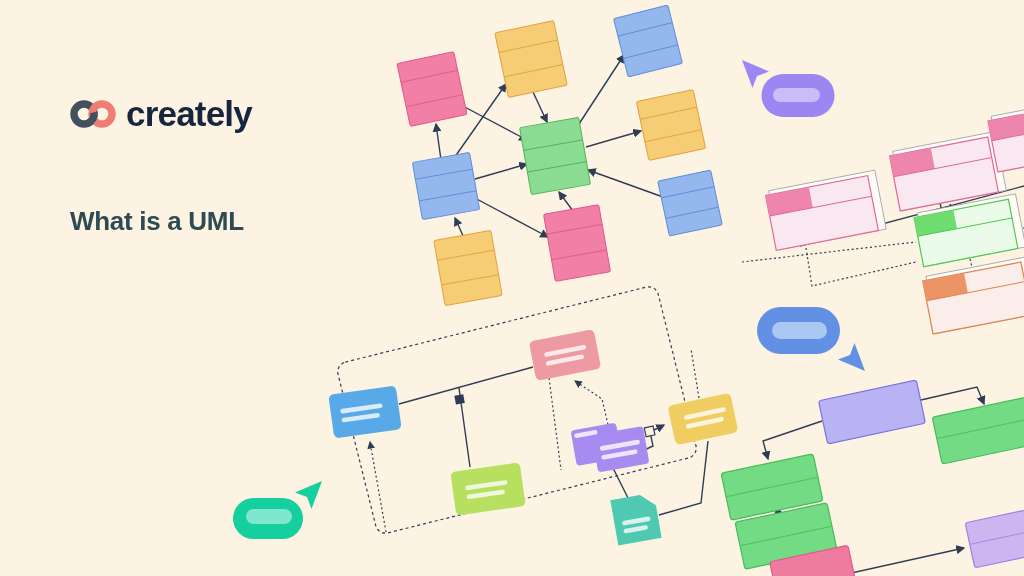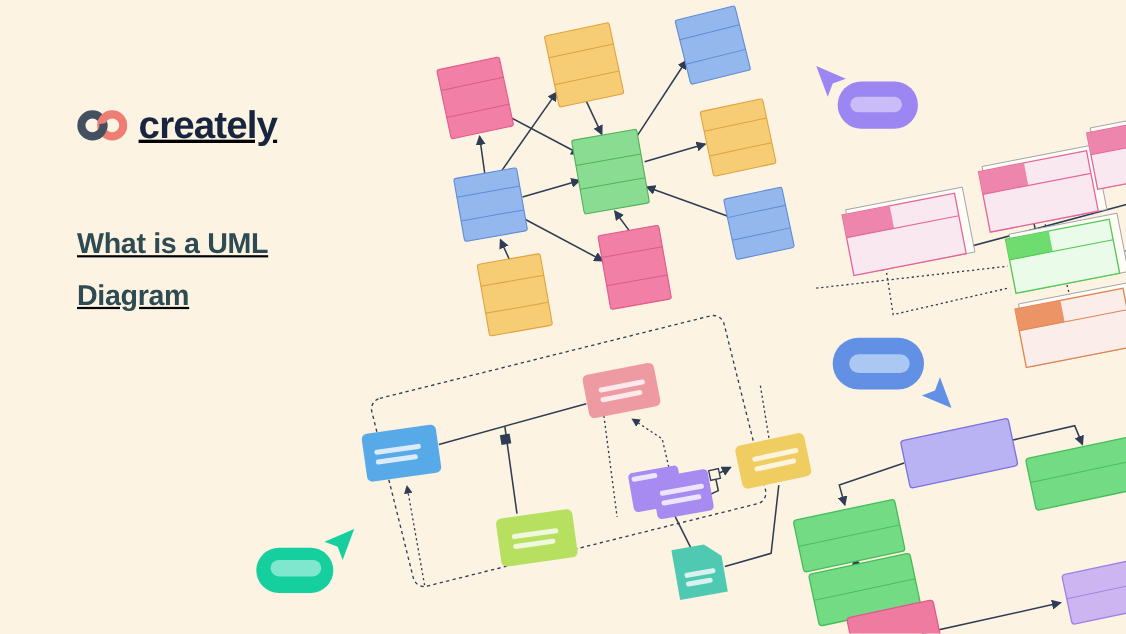--- a/index.html
+++ b/index.html
@@ -1,20 +1,20 @@
 <!DOCTYPE html>
 <html style="--background: #FCF3E2; --heading: #2E4A52; --logo-text: #17263E; --ring-dark: #435060; --ring-coral: #EE7E74; --connector: #2E3D54; --pink: #F17FA6; --pink-dark: #E0598C; --yellow: #F6CD74; --yellow-dark: #E0A23E; --blue-box: #94B8ED; --blue-box-dark: #5F8CD8; --green-box: #8ADC92; --green-box-dark: #4FB35B; --rose: #EE9AA2; --sky: #58A9E8; --lime: #B8E060; --violet: #A78BF0; --teal: #4FC9B2; --gold: #F0CD60; --entity-frame: #FFFDF6; --entity-frame-border: #9AA0A8; --entity-pink: #EE85AD; --entity-pink-light: #FAE8F0; --entity-pink-border: #E4679A; --entity-green: #6EDC6E; --entity-green-light: #EAFBEA; --entity-green-border: #52C952; --entity-orange: #EC9466; --entity-orange-light: #FAEDEA; --entity-orange-border: #E0834D; --flow-purple: #B9B3F3; --flow-purple-dark: #7A72E0; --flow-green: #72DB83; --flow-green-dark: #45BD59; --flow-pink: #EF7BA0; --flow-lavender: #CDB5F2; --flow-lavender-dark: #A181E0; --cursor-purple: #9C86F2; --cursor-purple-light: #C9BCF8; --cursor-blue: #6190E5; --cursor-blue-light: #AAC8F2; --cursor-green: #16CF9F; --cursor-green-light: #7FE7CD;"><head>
 <meta charset="utf-8">
 <style>
   html,body{margin:0;padding:0;}
   body{font-family:"Liberation Sans","DejaVu Sans",sans-serif;background:var(--background,#FCF3E2);}
   .stage{position:relative;width:1024px;height:576px;overflow:hidden;background:var(--background,#FCF3E2);}
   .canvas{position:absolute;left:0;top:0;}
 
-  .hero-left{position:absolute;left:70px;top:94px;z-index:5;text-decoration:underline;}
+  .hero-left{position:absolute;left:70px;top:94px;z-index:5;}
   .logo{display:flex;align-items:center;gap:10px;}
   .logo-text{font-size:35px;font-weight:700;color:var(--logo-text,#17263E);letter-spacing:-0.8px;}
   .page-title{margin:64px 0 0 0;font-size:26px;line-height:47px;font-weight:700;
               color:var(--heading,#2E4A52);letter-spacing:-0.3px;}
   .page-title span{display:block;}
 
   
   .ring-dark{fill:none;stroke:var(--ring-dark,#435060);stroke-width:7.4;}
   .ring-coral{fill:none;stroke:var(--ring-coral,#EE7E74);stroke-width:7.4;}
 
@@ -281,17 +281,16 @@
     <div class="logo">
       <svg width="46" height="38" viewBox="0 0 46 38">
         <circle class="ring-dark" cx="14" cy="19" r="10"></circle>
         <circle class="ring-coral" cx="32" cy="19" r="10"></circle>
         <path class="ring-dark" d="M23.85,17.3 A10,10 0 0 1 17.4,28.4" fill="none"></path>
       </svg>
       <span class="logo-text">creately</span>
     </div>
     <h1 class="page-title">
       <span>What is a UML</span>
-      <span>Diagram</span>
     </h1>
   </div>
 
 </div>
 
 </body></html>

